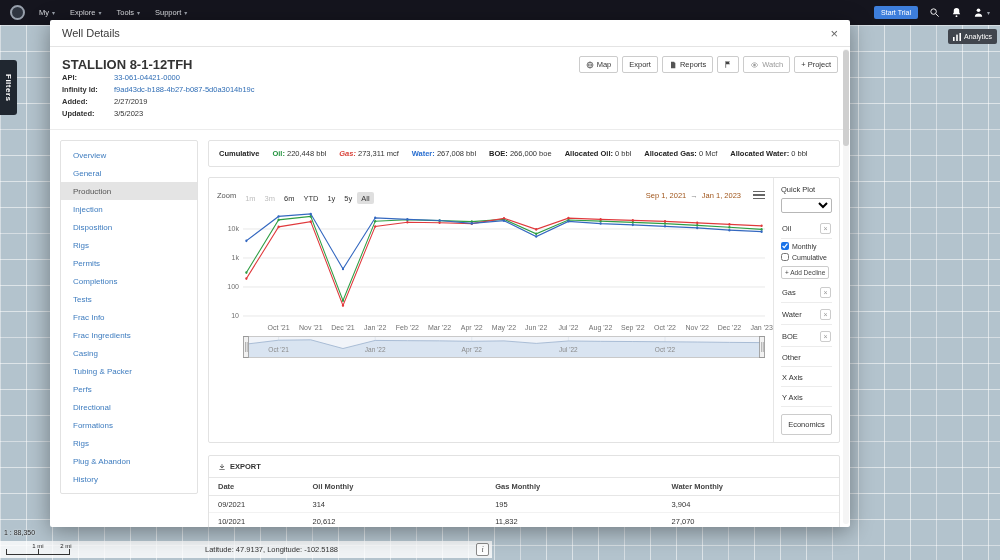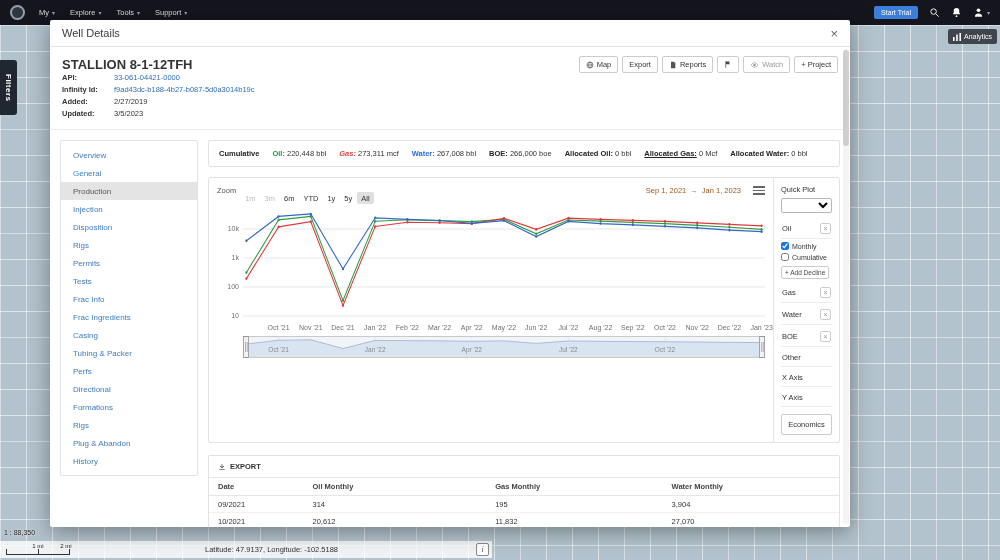--- a/index.html
+++ b/index.html
@@ -67,21 +67,21 @@
   .nav-item{font-size:8px;color:#3e7cbf;padding:4.5px 12px;cursor:pointer;white-space:nowrap}
   .nav-item.selected{background:#e4e4e4;color:#555}
   .main-col{flex:1;min-width:0}
   .cum-panel{border:1px solid #e2e2e2;border-radius:2px;padding:8px 10px;display:flex;gap:13px;font-size:7.5px;
     color:#333;white-space:nowrap;overflow:hidden}
   .cum-item b{font-weight:bold}
 
   
   .chart-panel{border:1px solid #e2e2e2;border-radius:2px;margin-top:10px;display:flex}
   .chart-left{flex:1;min-width:0;padding:8px 8px 6px}
-  .zoom-row{display:flex;align-items:flex-start;margin-bottom:0}
+  .zoom-row{display:flex;align-items:center;margin-bottom:0}
   .zoom-label{font-size:7.5px;color:#555;margin-right:5px}
   .zoom-btn{font-size:7.5px;color:#333;padding:1.5px 4px;border-radius:2px;margin-right:1px;cursor:pointer}
   .zoom-btn.disabled{color:#bdbdbd}
   .zoom-btn.active{background:#dfdfdf}
   .range-display{margin-left:auto;font-size:7.5px;color:#a0561c;display:flex;align-items:center;gap:4px}
   .range-arrow{color:#888}
   .hamburger{margin-left:12px;cursor:pointer;display:flex;flex-direction:column;gap:2px}
   .hamburger i{display:block;width:12px;height:1.5px;background:#666}
   .chart-body{display:flex}
   .y-col{width:26px;position:relative;flex-shrink:0}
@@ -258,20 +258,21 @@
 
   <div class="content-row">
     <div class="sidebar">
         <div class="nav-item">Overview</div>
         <div class="nav-item">General</div>
         <div class="nav-item selected">Production</div>
         <div class="nav-item">Injection</div>
         <div class="nav-item">Disposition</div>
         <div class="nav-item">Rigs</div>
         <div class="nav-item">Permits</div>
+        <div class="nav-item">Completions</div>
         <div class="nav-item">Tests</div>
         <div class="nav-item">Frac Info</div>
         <div class="nav-item">Frac Ingredients</div>
         <div class="nav-item">Casing</div>
         <div class="nav-item">Tubing &amp; Packer</div>
         <div class="nav-item">Perfs</div>
         <div class="nav-item">Directional</div>
         <div class="nav-item">Formations</div>
         <div class="nav-item">Rigs</div>
         <div class="nav-item">Plug &amp; Abandon</div>
@@ -279,21 +280,21 @@
       </div>
 
     <div class="main-col">
       <div class="cum-panel">
           <span class="cum-item"><b style="color: rgb(34, 34, 34);">Cumulative</b></span>
           <span class="cum-item"><b style="color: rgb(35, 147, 63);">Oil:</b>&nbsp;220,448 bbl</span>
           <span class="cum-item"><b style="color: rgb(217, 67, 59); font-style: italic;">Gas:</b>&nbsp;273,311 mcf</span>
           <span class="cum-item"><b style="color: rgb(42, 111, 208);">Water:</b>&nbsp;267,008 bbl</span>
           <span class="cum-item"><b style="color: rgb(34, 34, 34);">BOE:</b>&nbsp;266,000 boe</span>
           <span class="cum-item"><b style="color: rgb(34, 34, 34);">Allocated Oil:</b>&nbsp;0 bbl</span>
-          <span class="cum-item"><b style="color: rgb(34, 34, 34); text-decoration: underline;">Allocated Gas:</b>&nbsp;0 Mcf</span>
+          <span class="cum-item"><b style="color: rgb(34, 34, 34);">Allocated Gas:</b>&nbsp;0 Mcf</span>
           <span class="cum-item"><b style="color: rgb(34, 34, 34);">Allocated Water:</b>&nbsp;0 bbl</span>
         </div>
 
       <div class="chart-panel">
         <div class="chart-left">
           <div class="zoom-row">
             <span class="zoom-label">Zoom</span>
             <span><span class="zoom-btn disabled">1m</span><span class="zoom-btn disabled">3m</span><span class="zoom-btn">6m</span><span class="zoom-btn">YTD</span><span class="zoom-btn">1y</span><span class="zoom-btn">5y</span><span class="zoom-btn active">All</span></span>
             <span class="range-display">
               <span>Sep 1, 2021</span>

